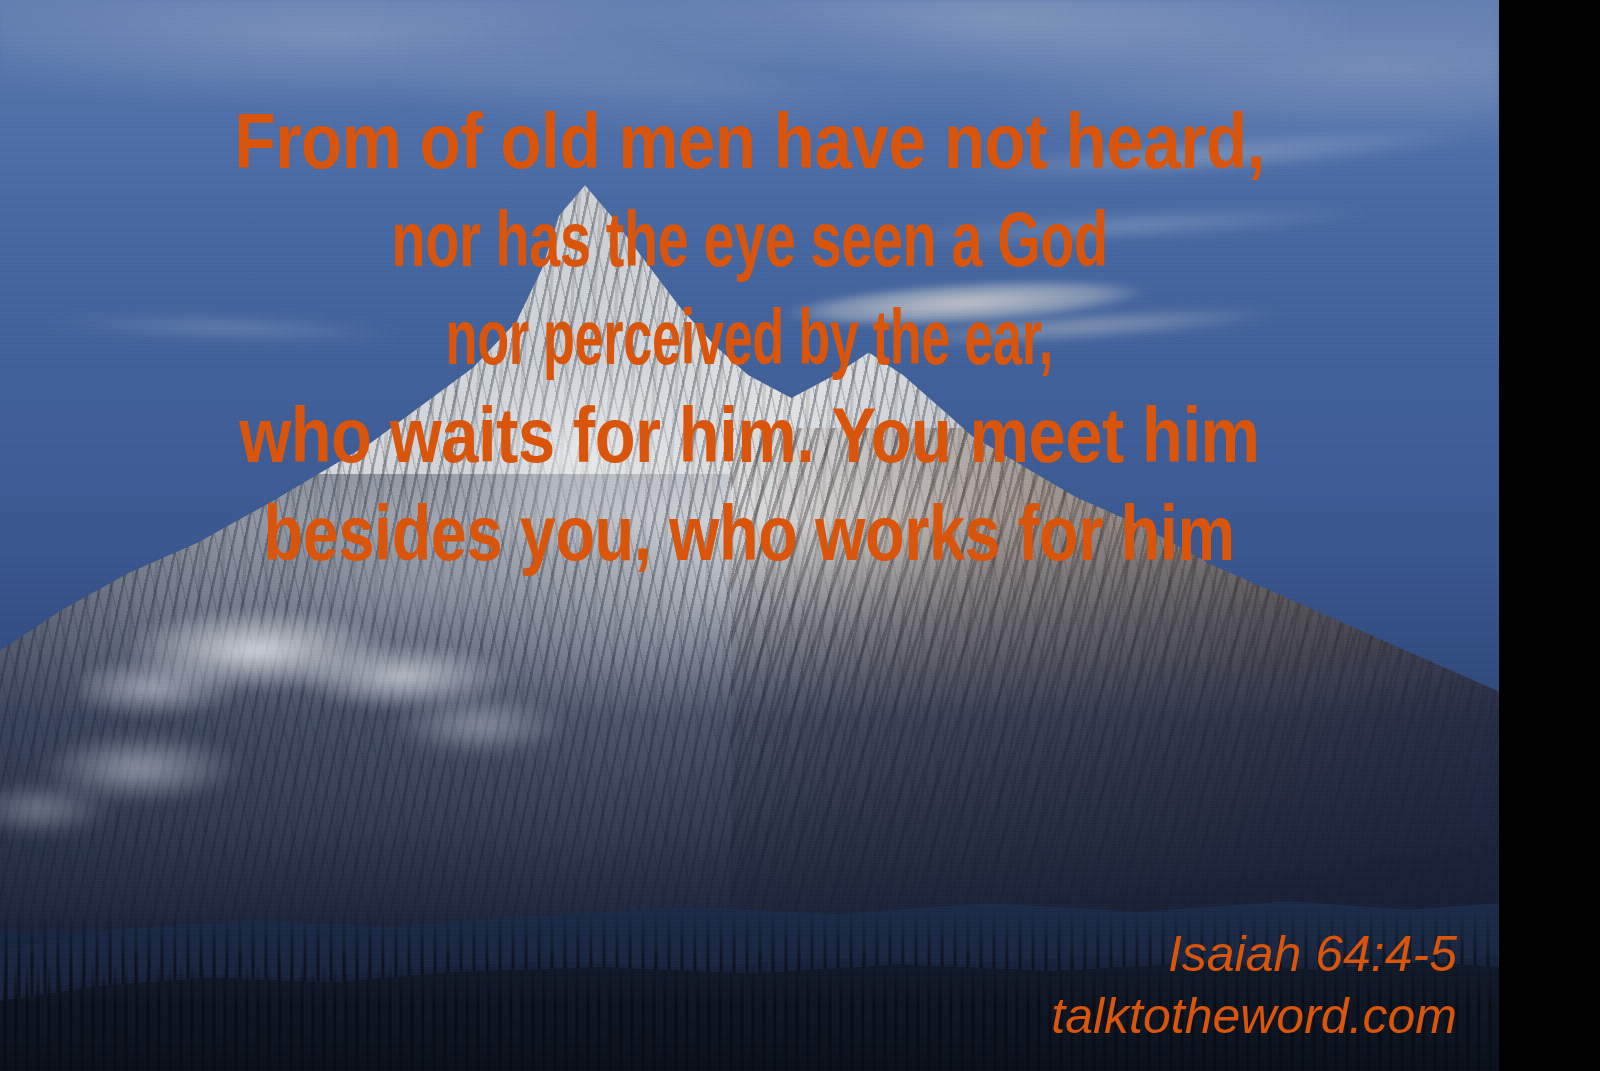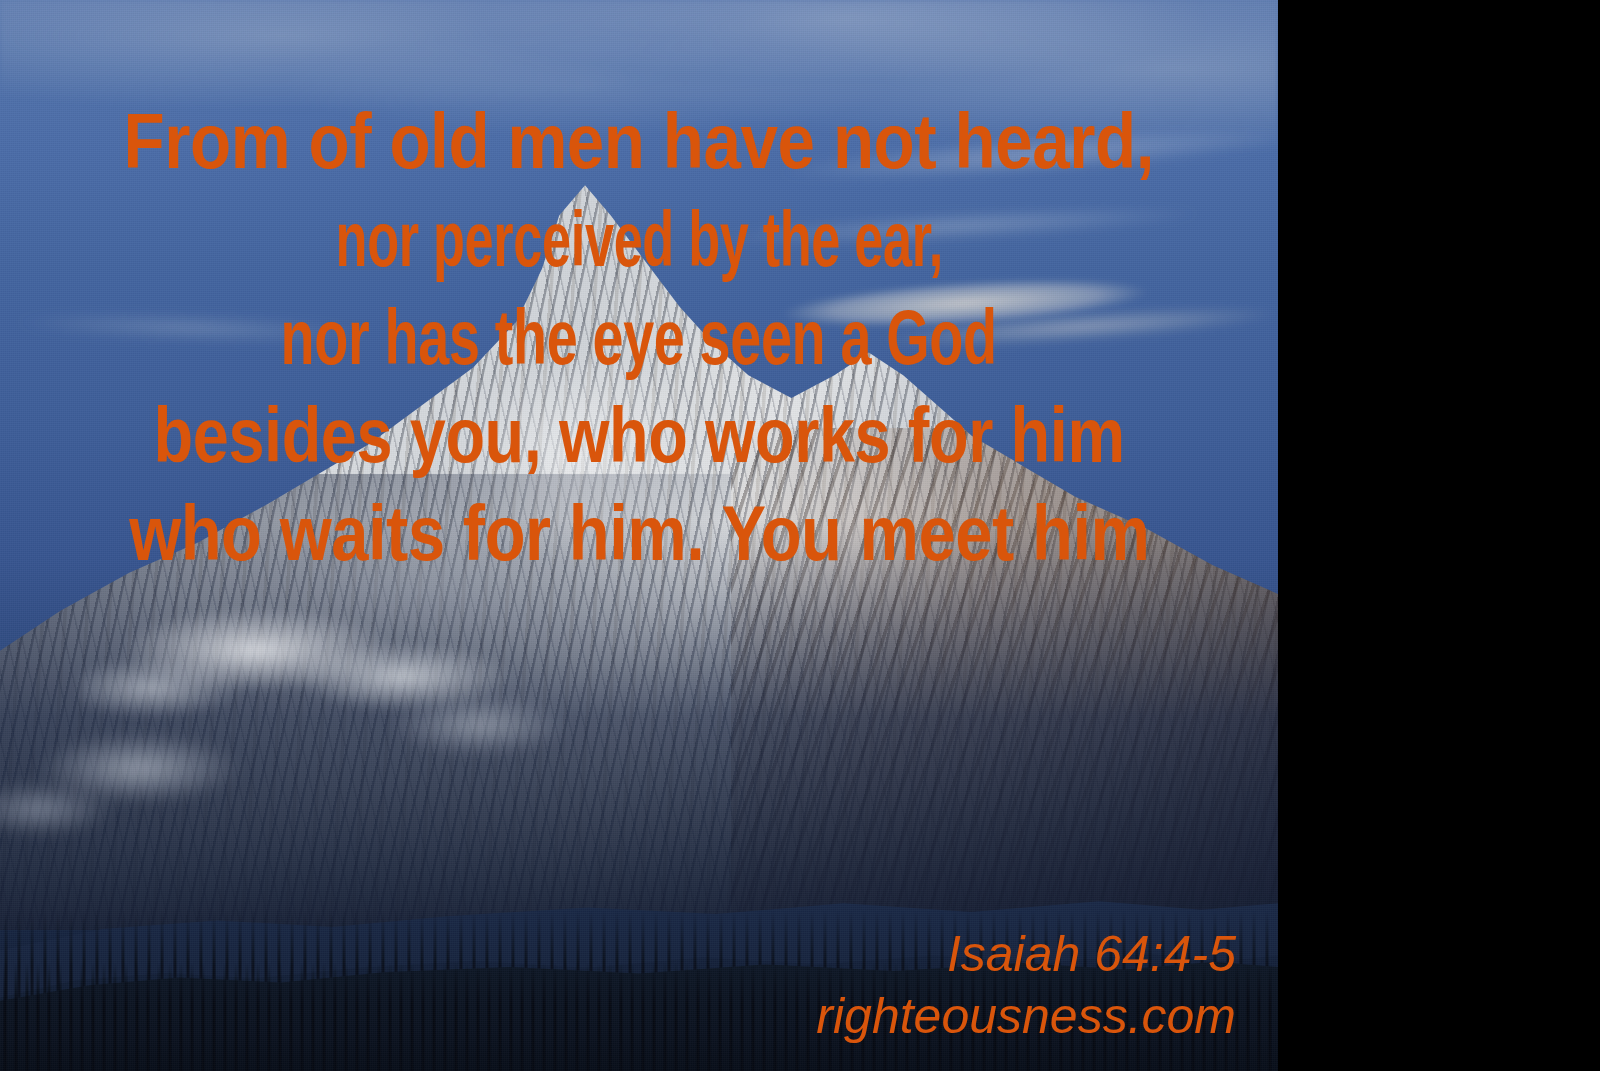--- a/index.html
+++ b/index.html
@@ -2,21 +2,21 @@
 <html><head>
 <meta charset="utf-8">
 <style>
   html, body {
     margin: 0;
     padding: 0;
     background: #000;
   }
   #stage {
     position: relative;
-    width: 1278px;
+    width: 1499px;
     height: 1071px;
     overflow: hidden;
     font-family: "Liberation Sans", sans-serif;
   }
 
   
   .photo {
     position: absolute;
     inset: 0;
     overflow: hidden;
@@ -313,24 +313,24 @@
     <div class="ridge-mid"></div>
     <div class="treeline"></div>
     <div class="ridge-near"></div>
     <div class="treeline-near"></div>
 
     <div class="grain"></div>
   </div>
 
   <div class="verse" style="text-align: center;">
     <span style="display: block;"><span class="line" style="display: inline-block; transform-origin: center center; transform: scaleX(0.8634);">From of old men have not heard,</span></span>
+    <span style="display: block;"><span class="line" style="display: inline-block; transform-origin: center center; transform: scaleX(0.7152);">nor has the eye seen a God</span></span>
     <span style="display: block;"><span class="line" style="display: inline-block; transform-origin: center center; transform: scaleX(0.6701);">nor perceived by the ear,</span></span>
-    <span style="display: block;"><span class="line" style="display: inline-block; transform-origin: center center; transform: scaleX(0.7152);">nor has the eye seen a God</span></span>
+    <span style="display: block;"><span class="line" style="display: inline-block; transform-origin: center center; transform: scaleX(0.857);">who waits for him. You meet him</span></span>
     <span style="display: block;"><span class="line" style="display: inline-block; transform-origin: center center; transform: scaleX(0.8312);">besides you, who works for him</span></span>
-    <span style="display: block;"><span class="line" style="display: inline-block; transform-origin: center center; transform: scaleX(0.857);">who waits for him. You meet him</span></span>
   </div>
 
   <div class="attribution">
     <span class="line">Isaiah 64:4-5</span>
-    <span class="line">righteousness.com</span>
+    <span class="line">talktotheword.com</span>
   </div>
 
 </div>
 
 </body></html>

